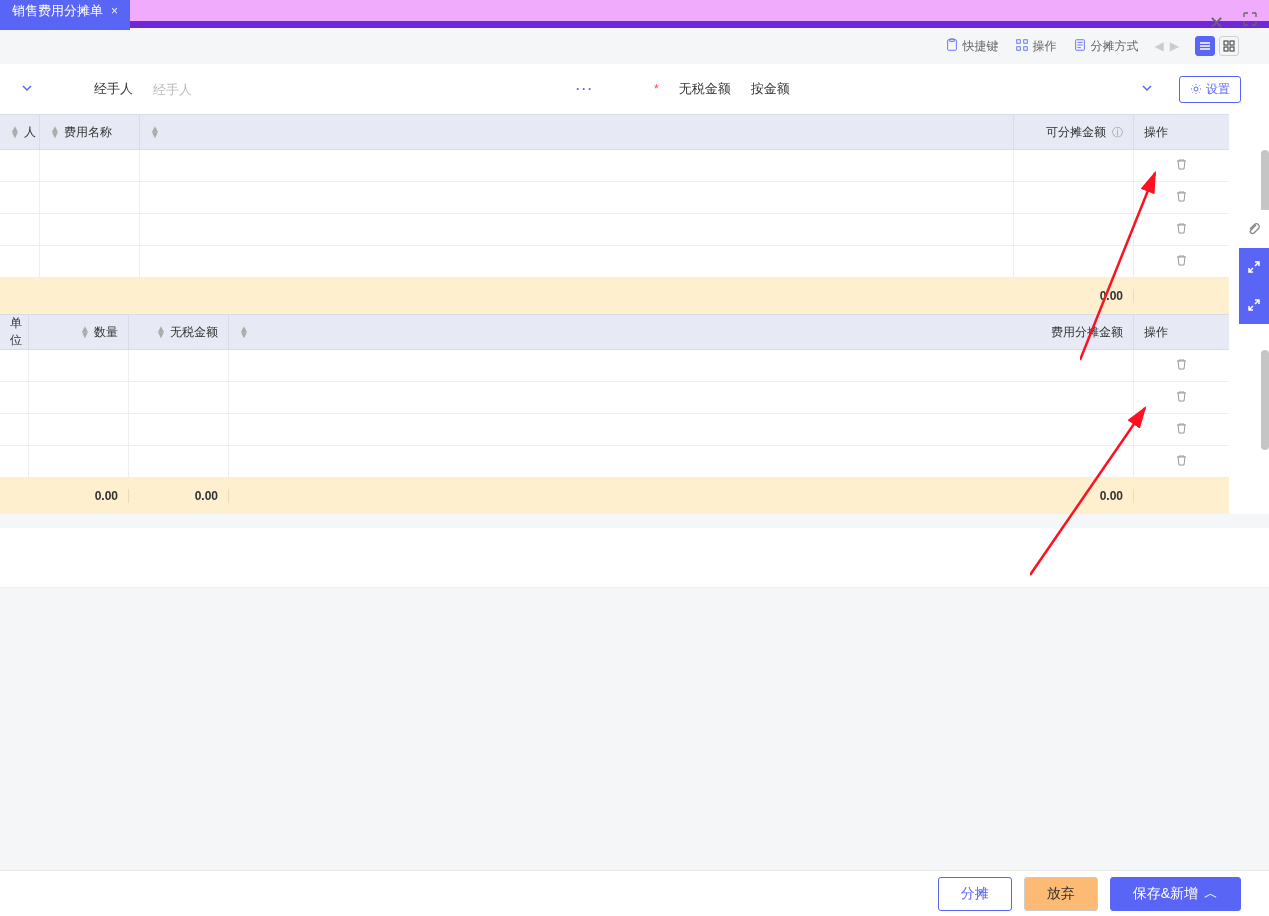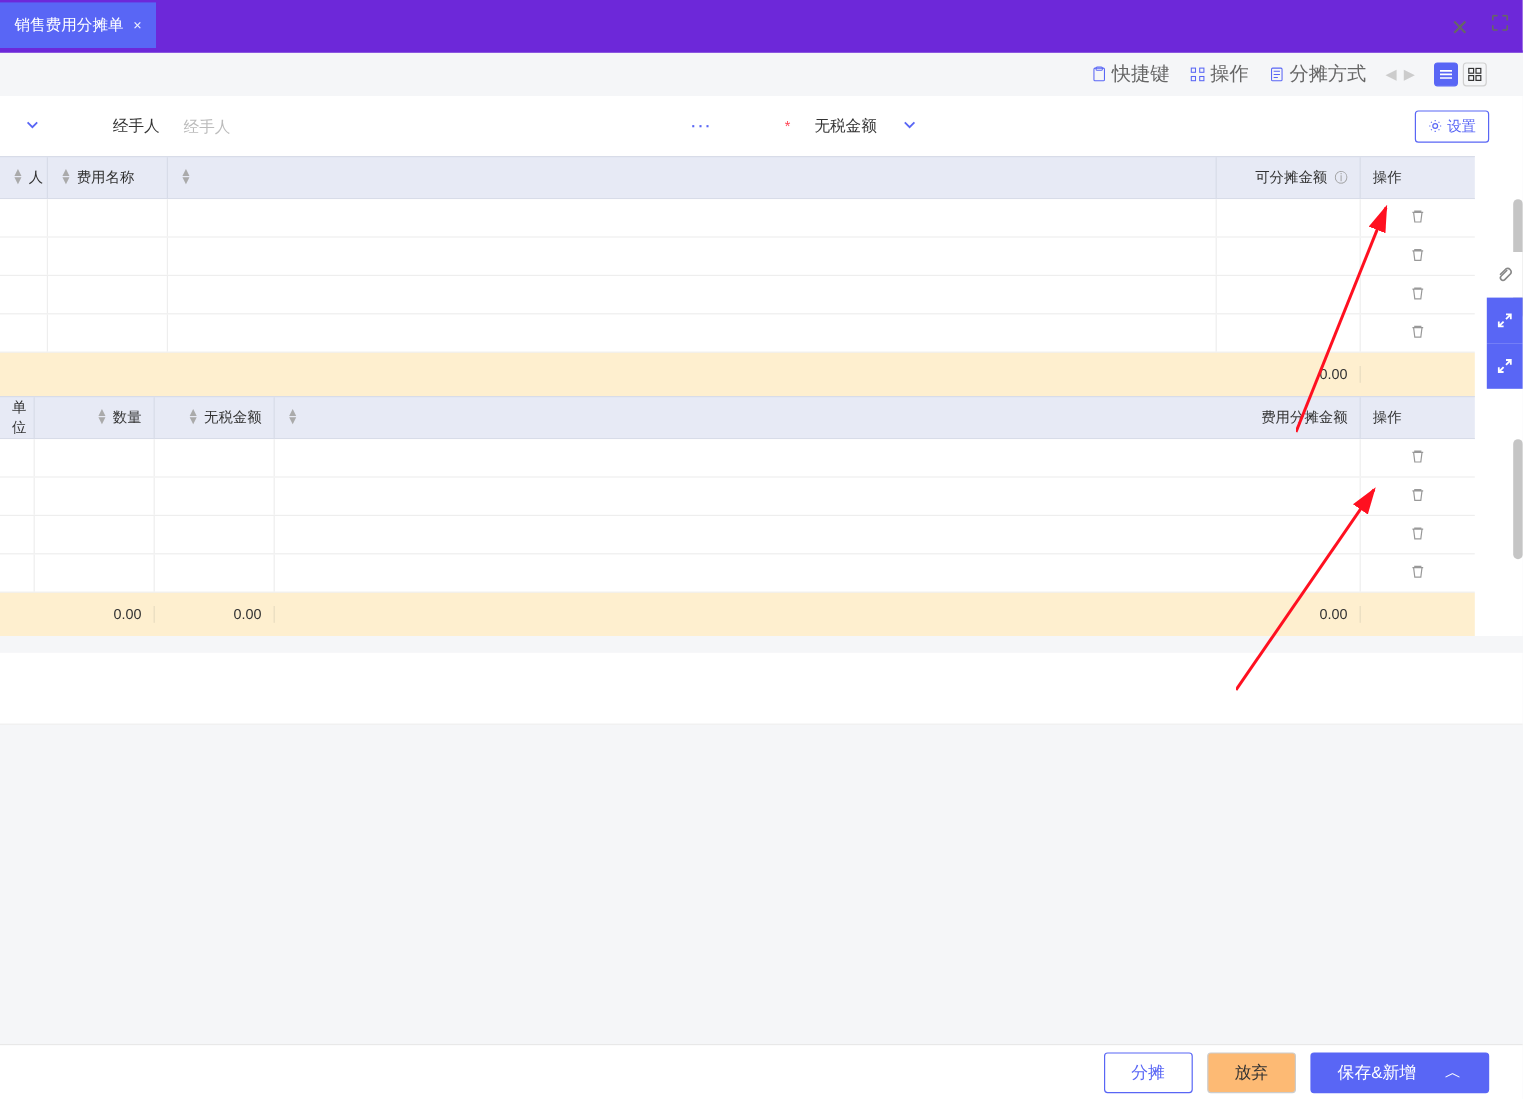--- a/index.html
+++ b/index.html
@@ -1,23 +1,23 @@
 <!DOCTYPE html>
 <html><head>
 <meta charset="utf-8">
 <style>
 *{box-sizing:border-box;margin:0;padding:0;font-family:"Microsoft YaHei","PingFang SC",sans-serif}
 body{background:#f5f6f8;font-size:12px;color:#333;width:1269px;height:916px;overflow:hidden;position:relative}
-.tabs{background:#6d28d9;height:44px;display:flex;align-items:center;border-bottom:2px solid #6d28d9}
+.tabs{background:#f0abfc;height:28px;display:flex;align-items:center;border-bottom:7px solid #6d28d9}
 .tab{background:#5966f5;color:#fff;height:38px;padding:0 12px;display:flex;align-items:center;font-size:13px;gap:8px}
 .tab .close{cursor:pointer;font-size:12px;opacity:.9}
 .window-close{position:absolute;top:12px;right:45px;font-size:18px;color:#666;cursor:pointer}
 .window-expand{position:absolute;top:12px;right:12px;color:#666;cursor:pointer}
 .toolbar{height:36px;display:flex;align-items:center;justify-content:flex-end;padding:0 30px;gap:16px;background:#f5f6f8}
-.toolbar-item{color:#666;display:flex;align-items:center;gap:4px;font-size:16px;cursor:pointer}
+.toolbar-item{color:#666;display:flex;align-items:flex-start;gap:4px;font-size:12px;cursor:pointer}
 .toolbar-icon{width:14px;height:14px;color:#5966f5}
 .nav-arrows{display:flex;gap:6px;color:#ccc}
 .nav-arrow{cursor:pointer}
 .view-toggles{display:flex;gap:4px}
 .view-toggle{width:20px;height:20px;border:1px solid #d0d0d0;border-radius:3px;display:flex;align-items:center;justify-content:center;cursor:pointer}
 .view-toggle.active{background:#5966f5;border-color:#5966f5;color:#fff}
 .form-row{background:#fff;height:50px;display:flex;align-items:center;padding:0 20px;position:relative}
 .chevron-down{color:#5966f5;margin-right:60px;cursor:pointer}
 .field{display:flex;align-items:center;gap:20px;flex:1;max-width:500px}
 .field-label{color:#333;font-size:13px}
@@ -33,37 +33,37 @@
 .table{width:calc(100% - 40px);position:relative}
 .thead{background:#e7eaf5;height:36px;display:flex;align-items:center;border-top:1px solid #d8dce8;border-bottom:1px solid #d8dce8}
 .th{padding:0 10px;display:flex;align-items:center;gap:4px;font-size:12px;color:#333;border-right:1px solid #d8dce8;height:100%}
 .th:last-child{border-right:none}
 .sort-icon{color:#aaa;font-size:10px;line-height:6px}
 .tbody{background:#fff}
 .tr{height:32px;display:flex;border-bottom:1px solid #eee}
 .td{padding:0 10px;display:flex;align-items:center;border-right:1px solid #eee;font-size:12px}
 .td:last-child{border-right:none}
 .tfoot{background:#feefcf;height:36px;display:flex;align-items:center}
-.tfoot .td{border-right:1px solid #e8dcc0;font-weight:normal}
+.tfoot .td{border-right:1px solid #e8dcc0;font-weight:bold}
 .op-col{width:95px;justify-content:center}
 .trash-icon{color:#999;cursor:pointer}
 .help-icon{color:#999;font-size:11px;margin-left:2px}
 .table-scrollbar{position:absolute;right:-40px;width:8px;background:#c5c5c5;border-radius:4px}
 .right-tools{position:absolute;right:0;top:210px;display:flex;flex-direction:column;gap:0}
 .right-tool{width:30px;height:38px;display:flex;align-items:center;justify-content:center;cursor:pointer}
 .right-tool.attach{background:#fff;color:#888}
 .right-tool.expand{background:#5966f5;color:#fff}
 .arrow{position:absolute;pointer-events:none}
 .blank-bar{background:#f5f6f8;height:14px}
 .section2{background:#fff}
 .footer{position:absolute;bottom:0;left:0;right:0;height:46px;background:#fff;border-top:1px solid #e8e8e8;display:flex;align-items:center;justify-content:flex-end;padding:0 28px;gap:12px}
 .footer-btn{padding:7px 22px;border-radius:3px;font-size:14px;cursor:pointer;border:1px solid}
 .btn-outline-primary{background:#fff;color:#5966f5;border-color:#5966f5}
 .btn-outline{background:#fdba74;color:#333;border-color:#ccc}
-.btn-primary{background:#5966f5;color:#fff;border-color:#5966f5;display:flex;align-items:center;gap:24px}
+.btn-primary{background:#5966f5;color:#fff;border-color:#5966f5;display:flex;align-items:center;gap:6px}
 .c1{width:40px}
 .c2{width:100px}
 .c3{flex:1}
 .c-op{width:95px}
 .t2c1{width:29px}
 .t2c2{width:100px;justify-content:flex-end}
 .t2c3{width:100px;justify-content:flex-end}
 .t2c4{flex:1;justify-content:flex-end}
 </style>
 </head>
@@ -134,20 +134,21 @@
       </svg>
   </span>
   <div class="field">
     <span class="field-label">经手人</span>
     <input class="field-input" placeholder="经手人" style="">
     <span class="more-dots">···</span>
   </div>
   <div class="field" style="margin-left:60px">
     <span class="required">*</span>
     <span class="field-label">无税金额</span>
+    <input class="field-input" readonly="" value="按金额" style="">
     <span class="dropdown-chevron">
       <svg width="14" height="14" viewBox="0 0 14 14">
           <path d="M3 5l4 4 4-4" stroke="currentColor" stroke-width="1.5" fill="none"></path>
         </svg>
     </span>
   </div>
   <button class="settings-btn">
     <svg width="12" height="12" viewBox="0 0 12 12">
         <circle cx="6" cy="6" r="2" stroke="currentColor" fill="none"></circle>
         <path d="M6 1v1M6 10v1M1 6h1M10 6h1M2.5 2.5l.7.7M8.8 8.8l.7.7M2.5 9.5l.7-.7M8.8 3.2l.7-.7" stroke="currentColor"></path>

